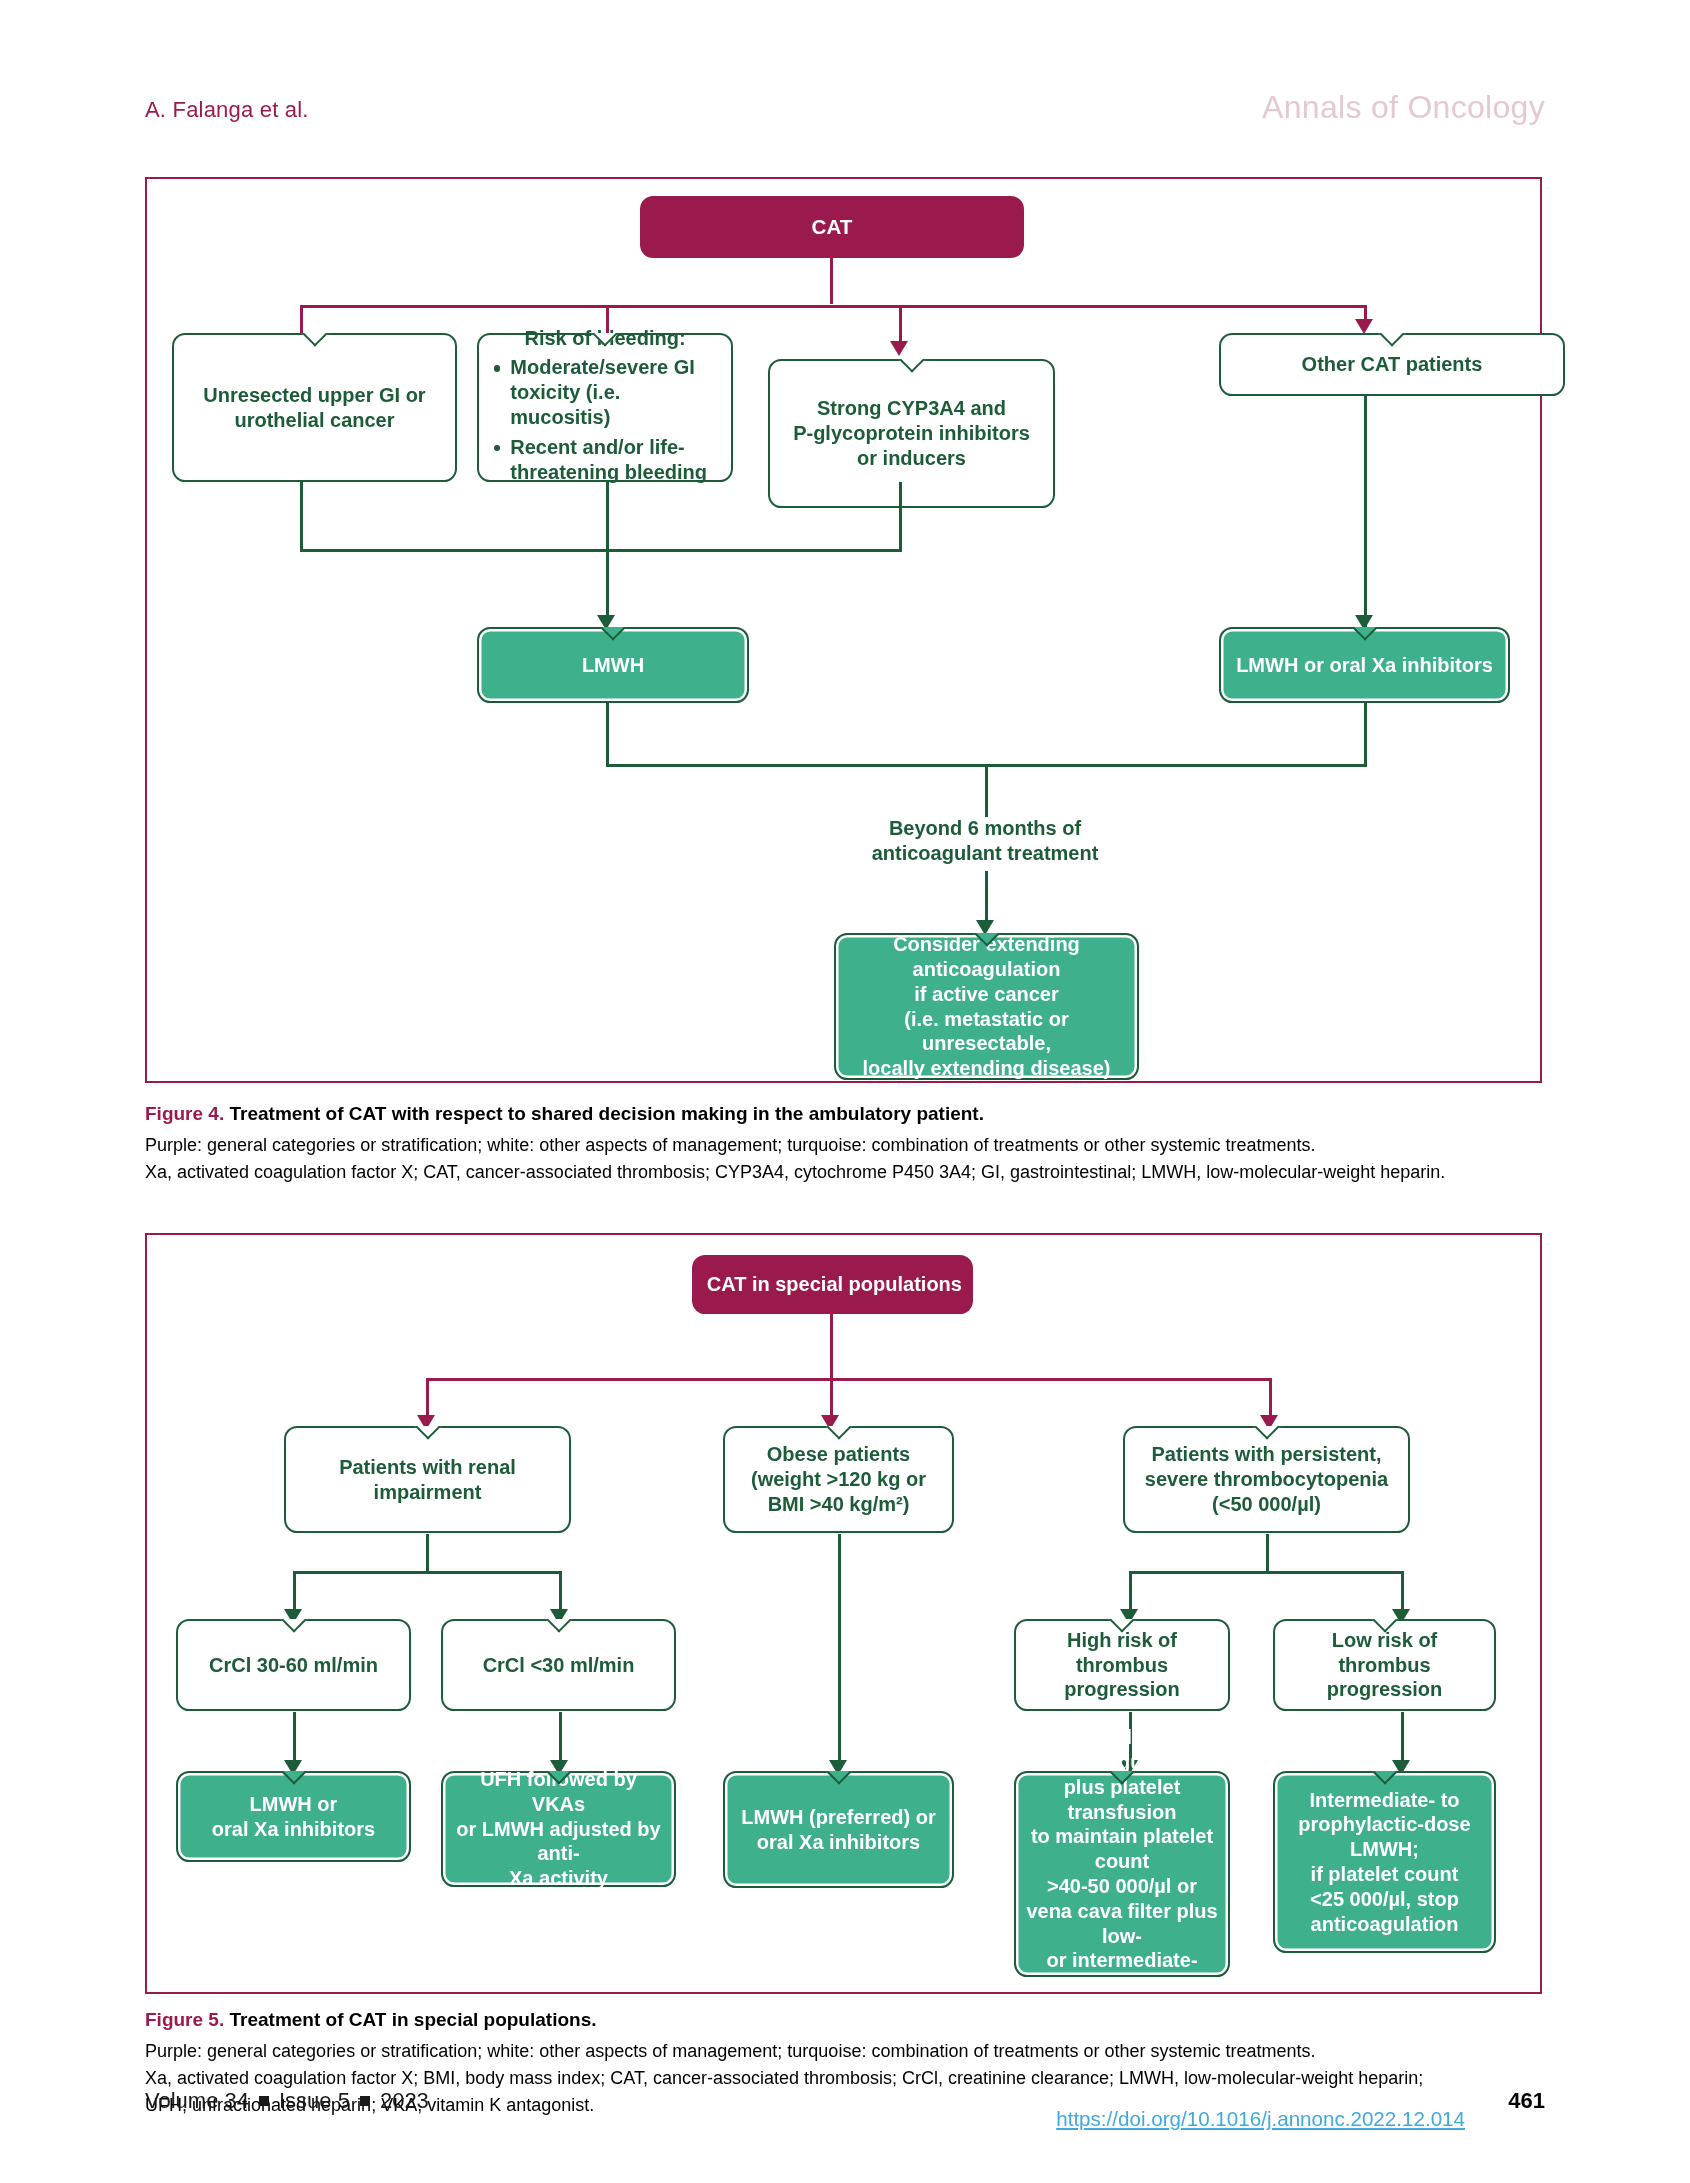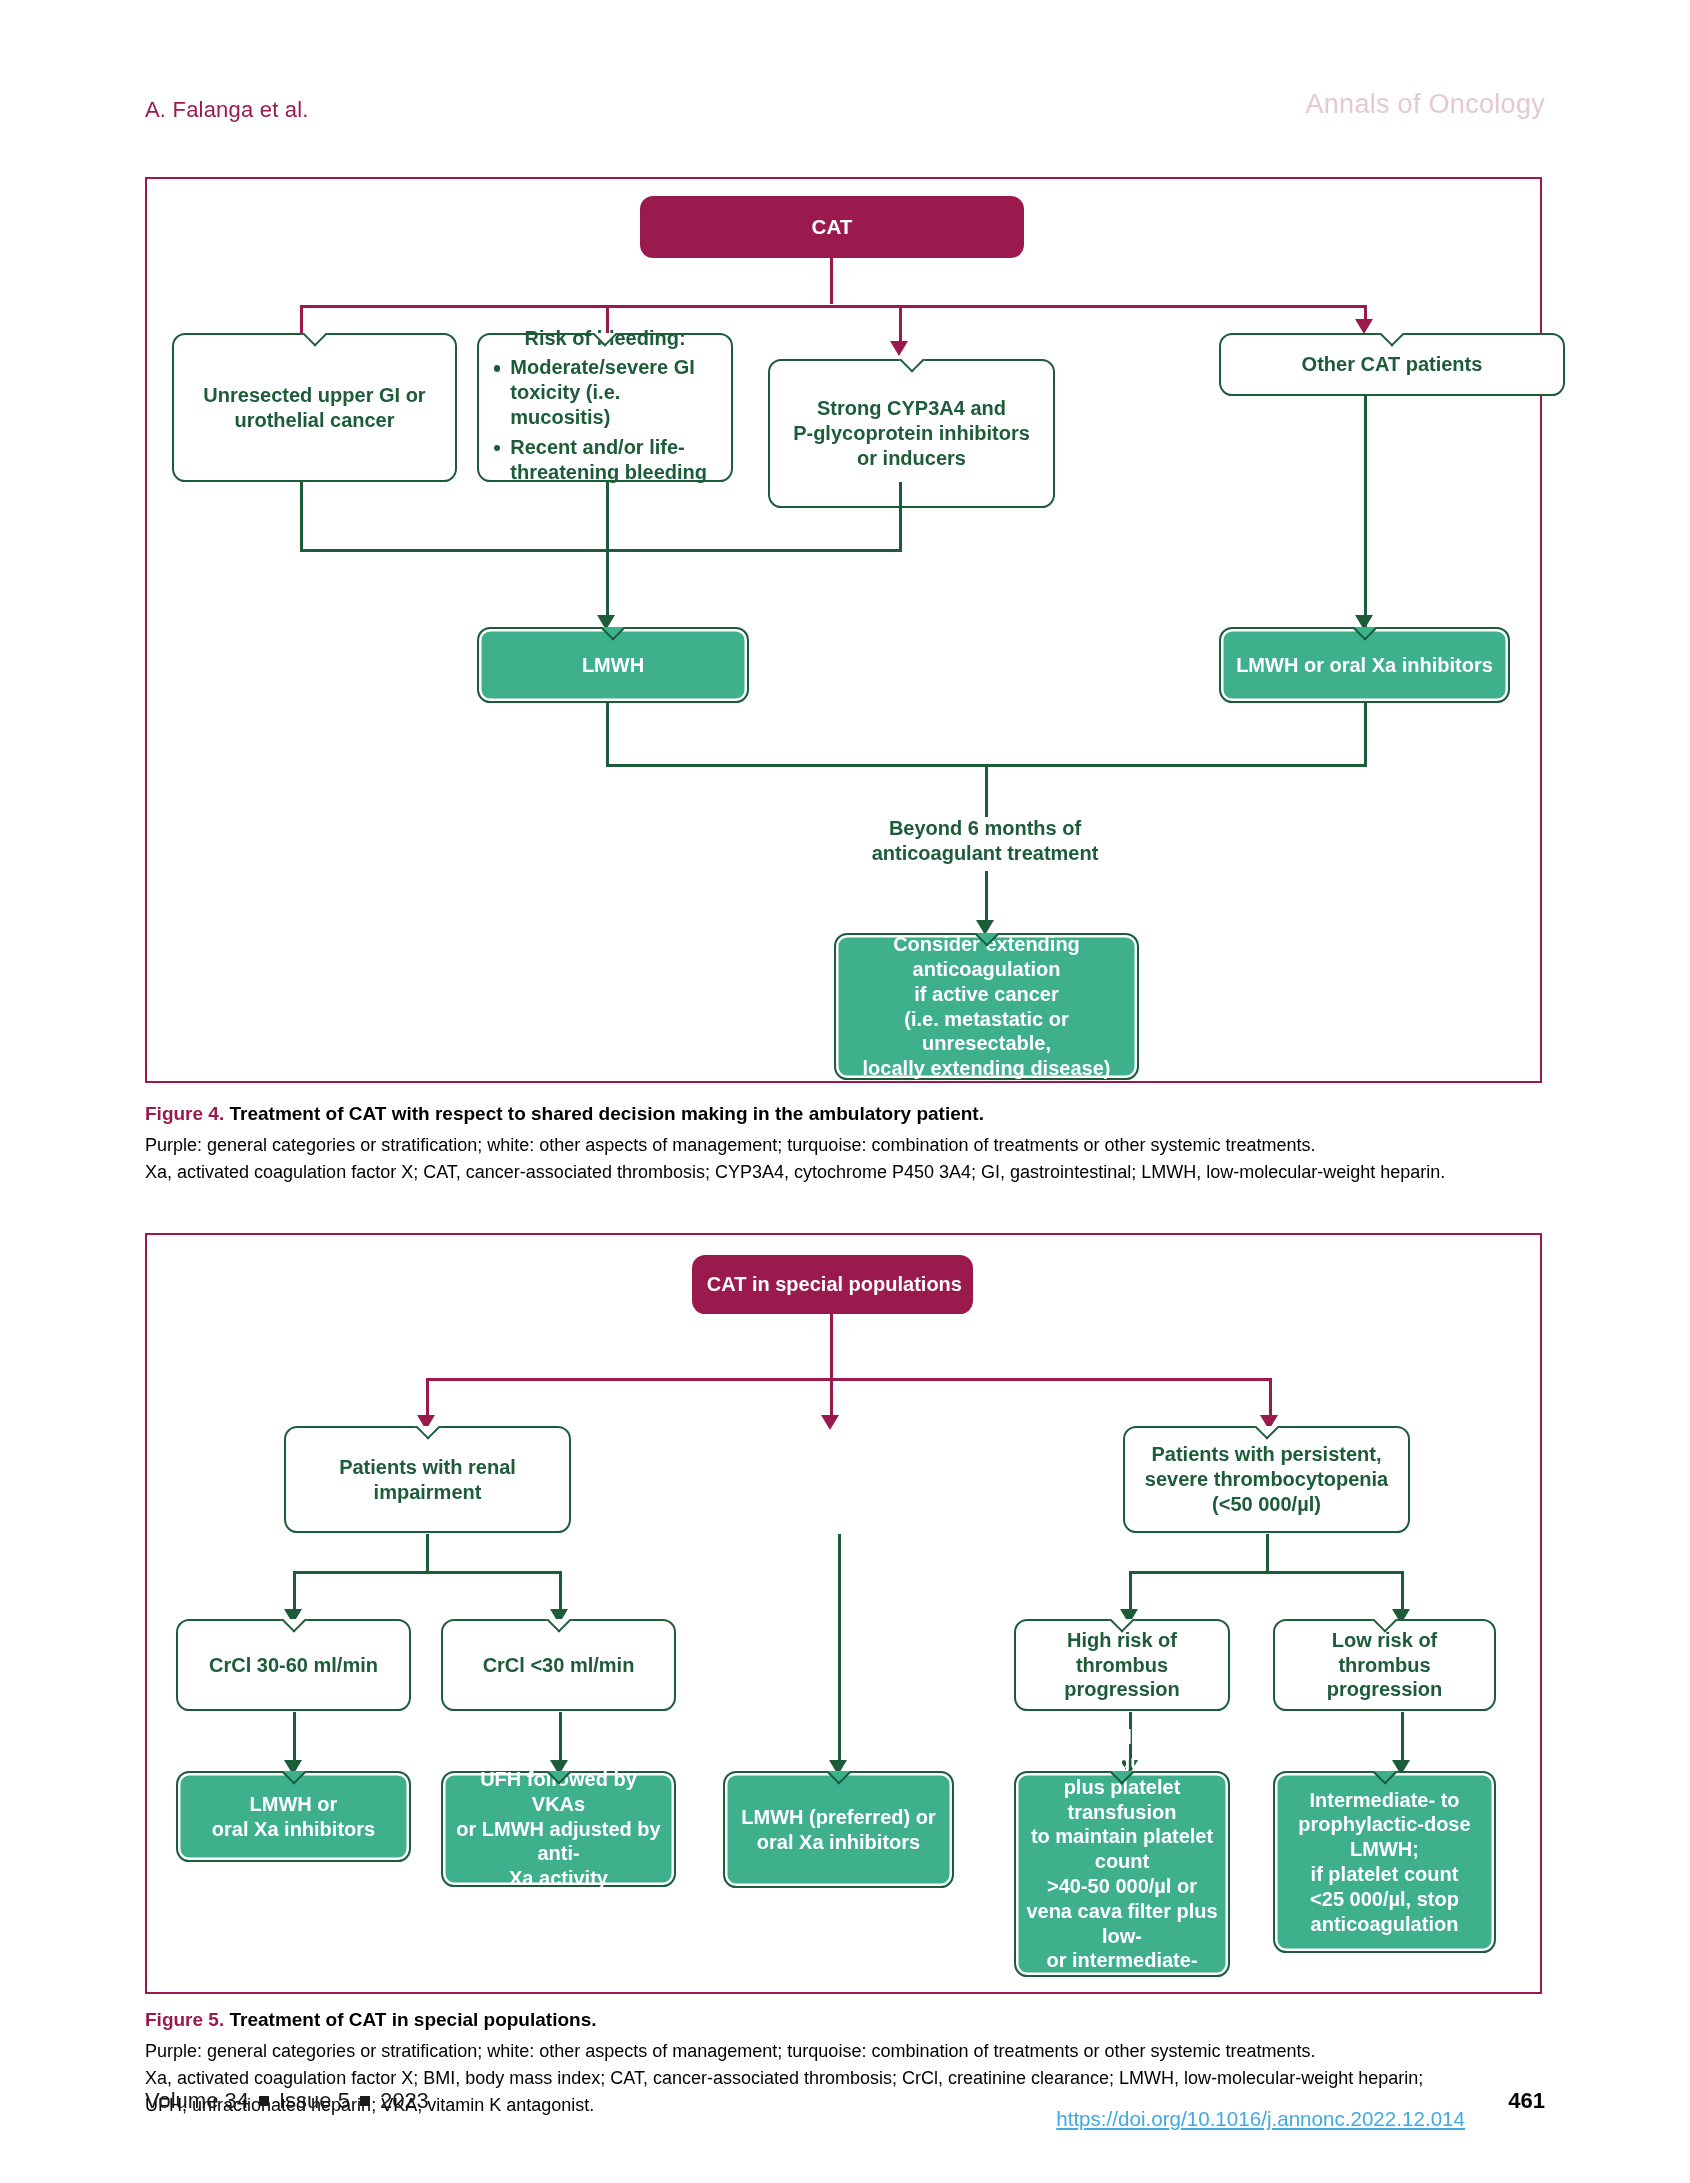--- a/index.html
+++ b/index.html
@@ -13,21 +13,21 @@
   }
   .page { position:absolute; left:0; top:0; width:1690px; height:2183px; }
 
   
   .runhead-left {
     position:absolute; left:145px; top:97px;
     font-size:22px; color:#9b1a4d; letter-spacing:0.2px;
   }
   .runhead-right {
     position:absolute; right:145px; top:89px;
-    font-size:27px; color:#e4c9d4; font-weight:300; letter-spacing:0.3px;
+    font-size:32px; color:#e4c9d4; font-weight:300; letter-spacing:0.3px;
   }
 
   
   .fig-frame {
     position:absolute;
     border:2.1px solid #9b1a4d;
     background:#ffffff;
   }
   #fig4-frame { left:145px; top:177px; width:1397px; height:906px; }
   #fig5-frame { left:145px; top:1233px; width:1397px; height:761px; }
@@ -273,20 +273,30 @@
   <div class="node white" style="left:284px; top:1426px; width:287px; height:107px;">
     <div class="notch">
         <i></i>
       </div>
     <div class="txt">
       <div>Patients with renal</div>
       <div>impairment</div>
     </div>
   </div>
 
+  <div class="node white" style="left:723px; top:1426px; width:231px; height:107px;">
+    <div class="notch">
+        <i></i>
+      </div>
+    <div class="txt small">
+      <div>Obese patients</div>
+      <div>(weight &gt;120 kg or</div>
+      <div>BMI &gt;40 kg/m²)</div>
+    </div>
+  </div>
 
   <div class="node white" style="left:1123px; top:1426px; width:287px; height:107px;">
     <div class="notch">
         <i></i>
       </div>
     <div class="txt small">
       <div>Patients with persistent,</div>
       <div>severe thrombocytopenia</div>
       <div>(&lt;50 000/µl)</div>
     </div>

